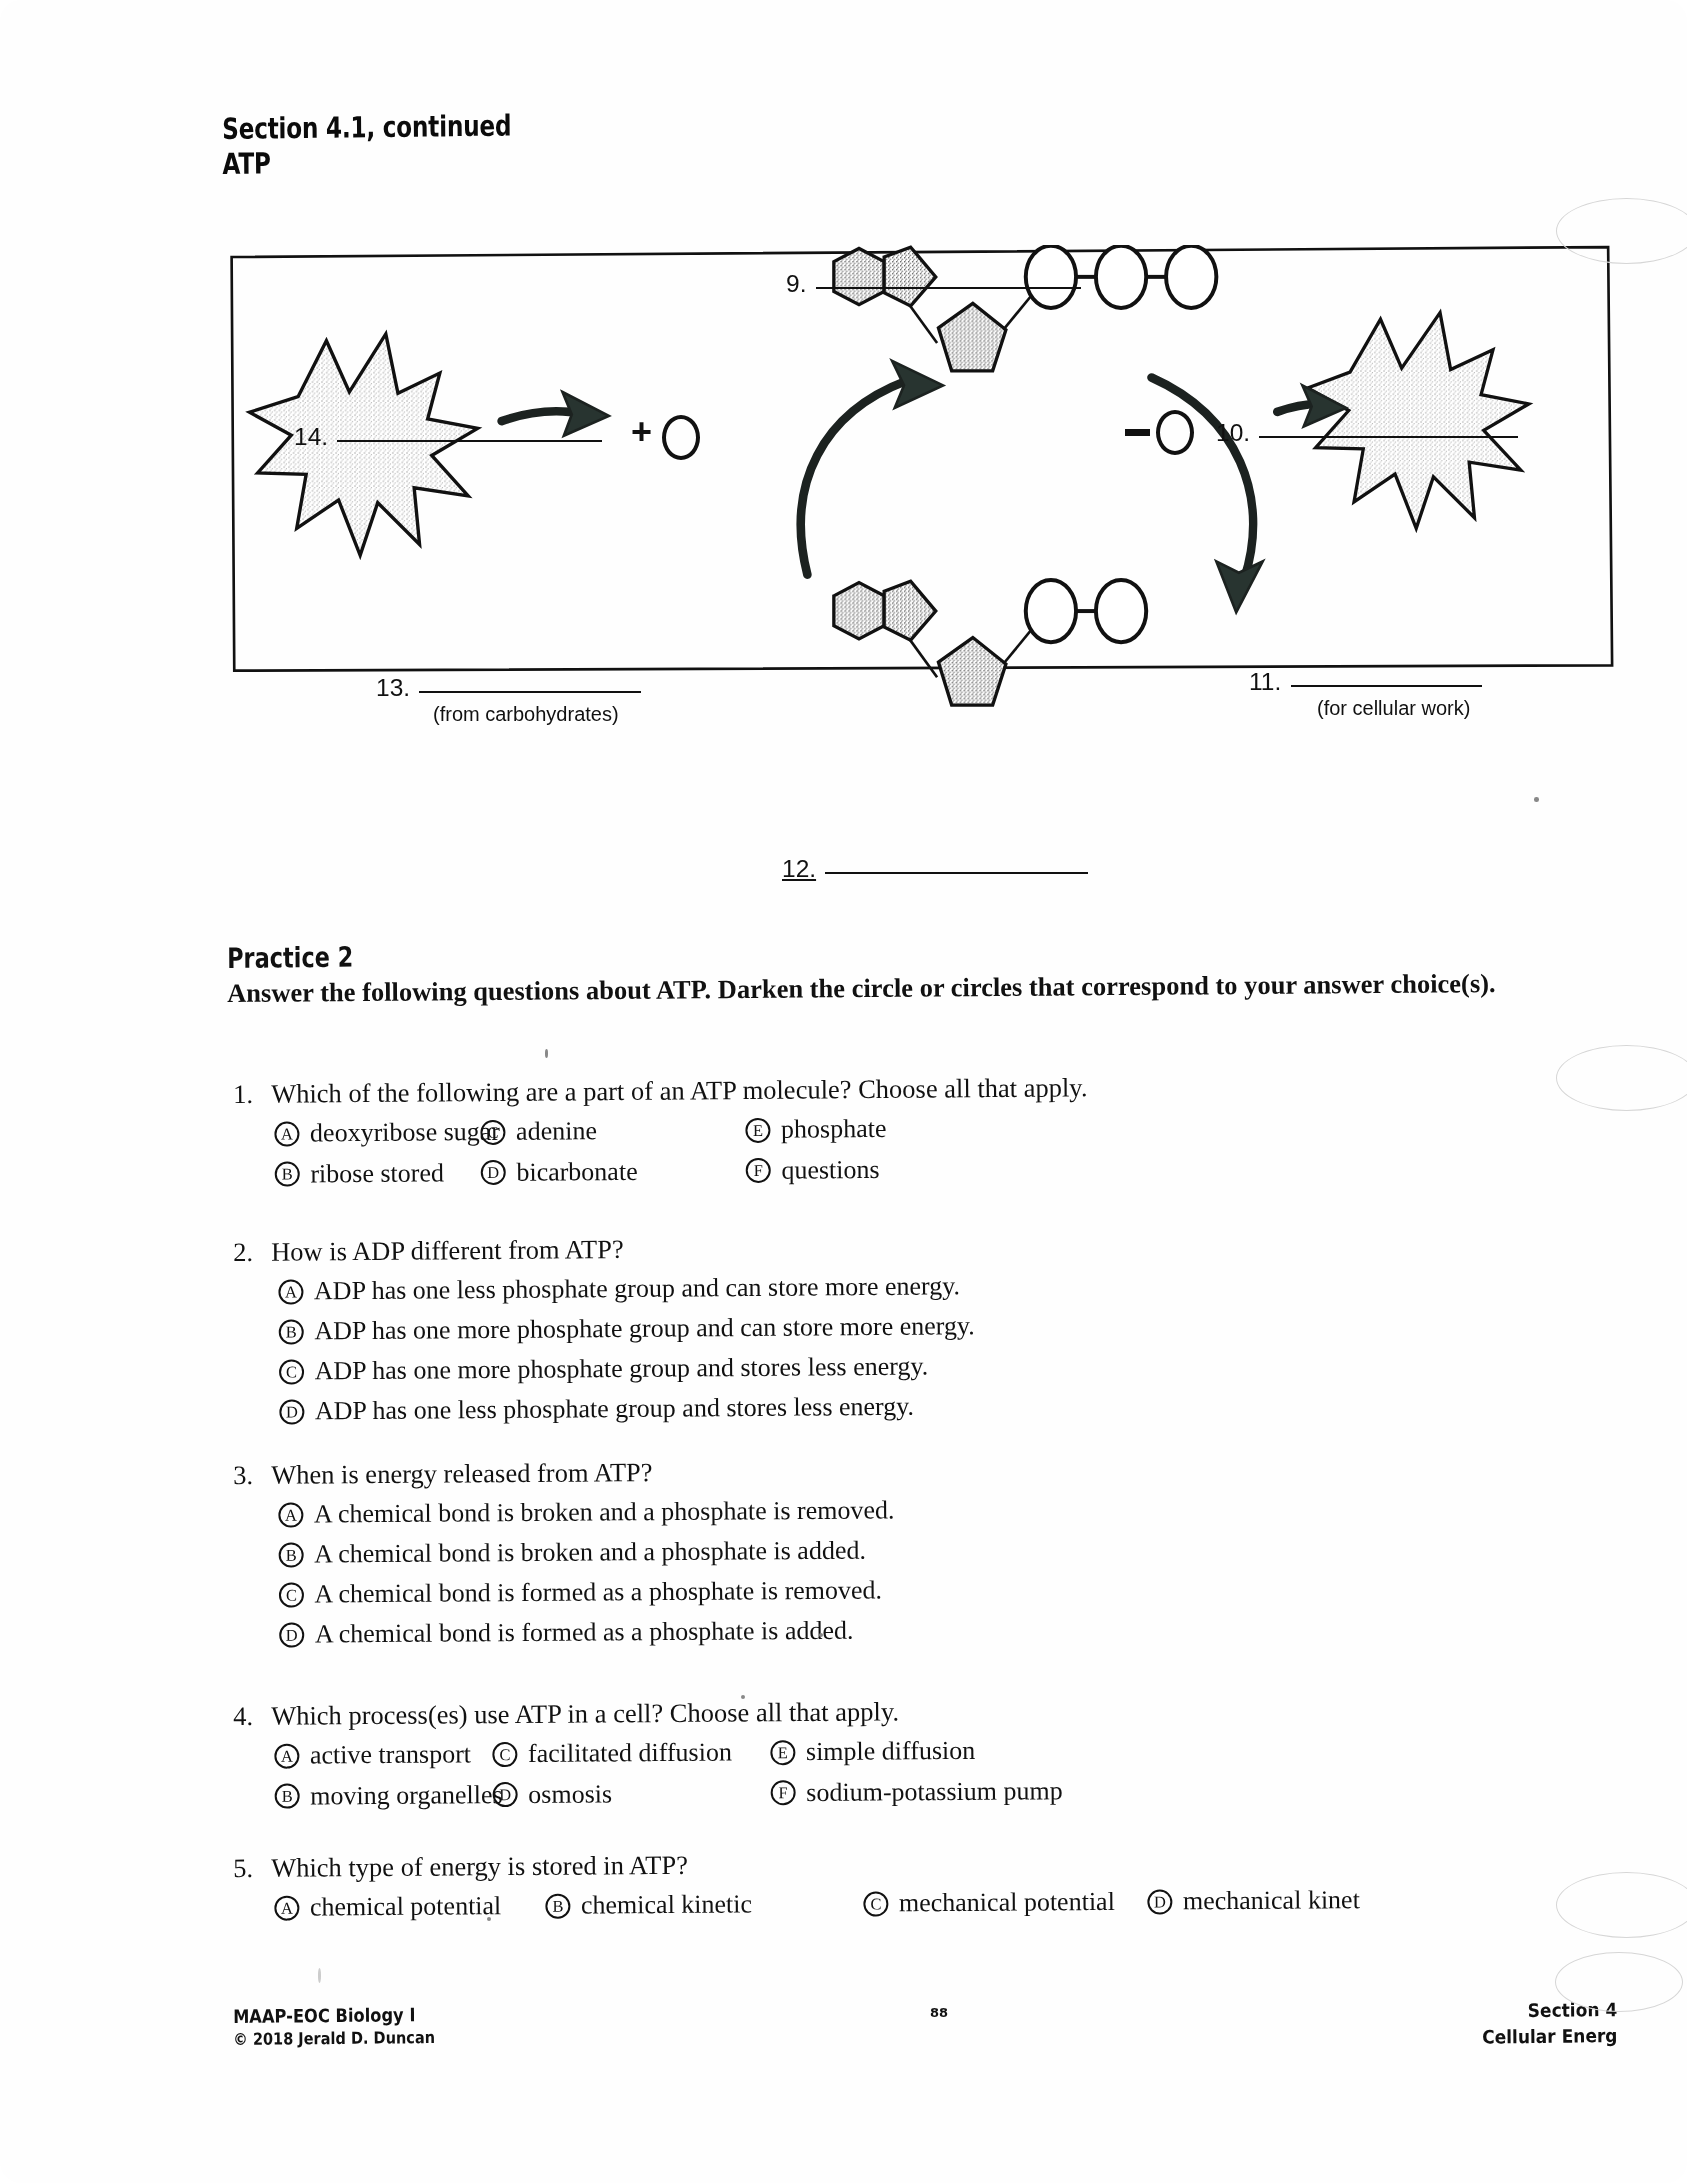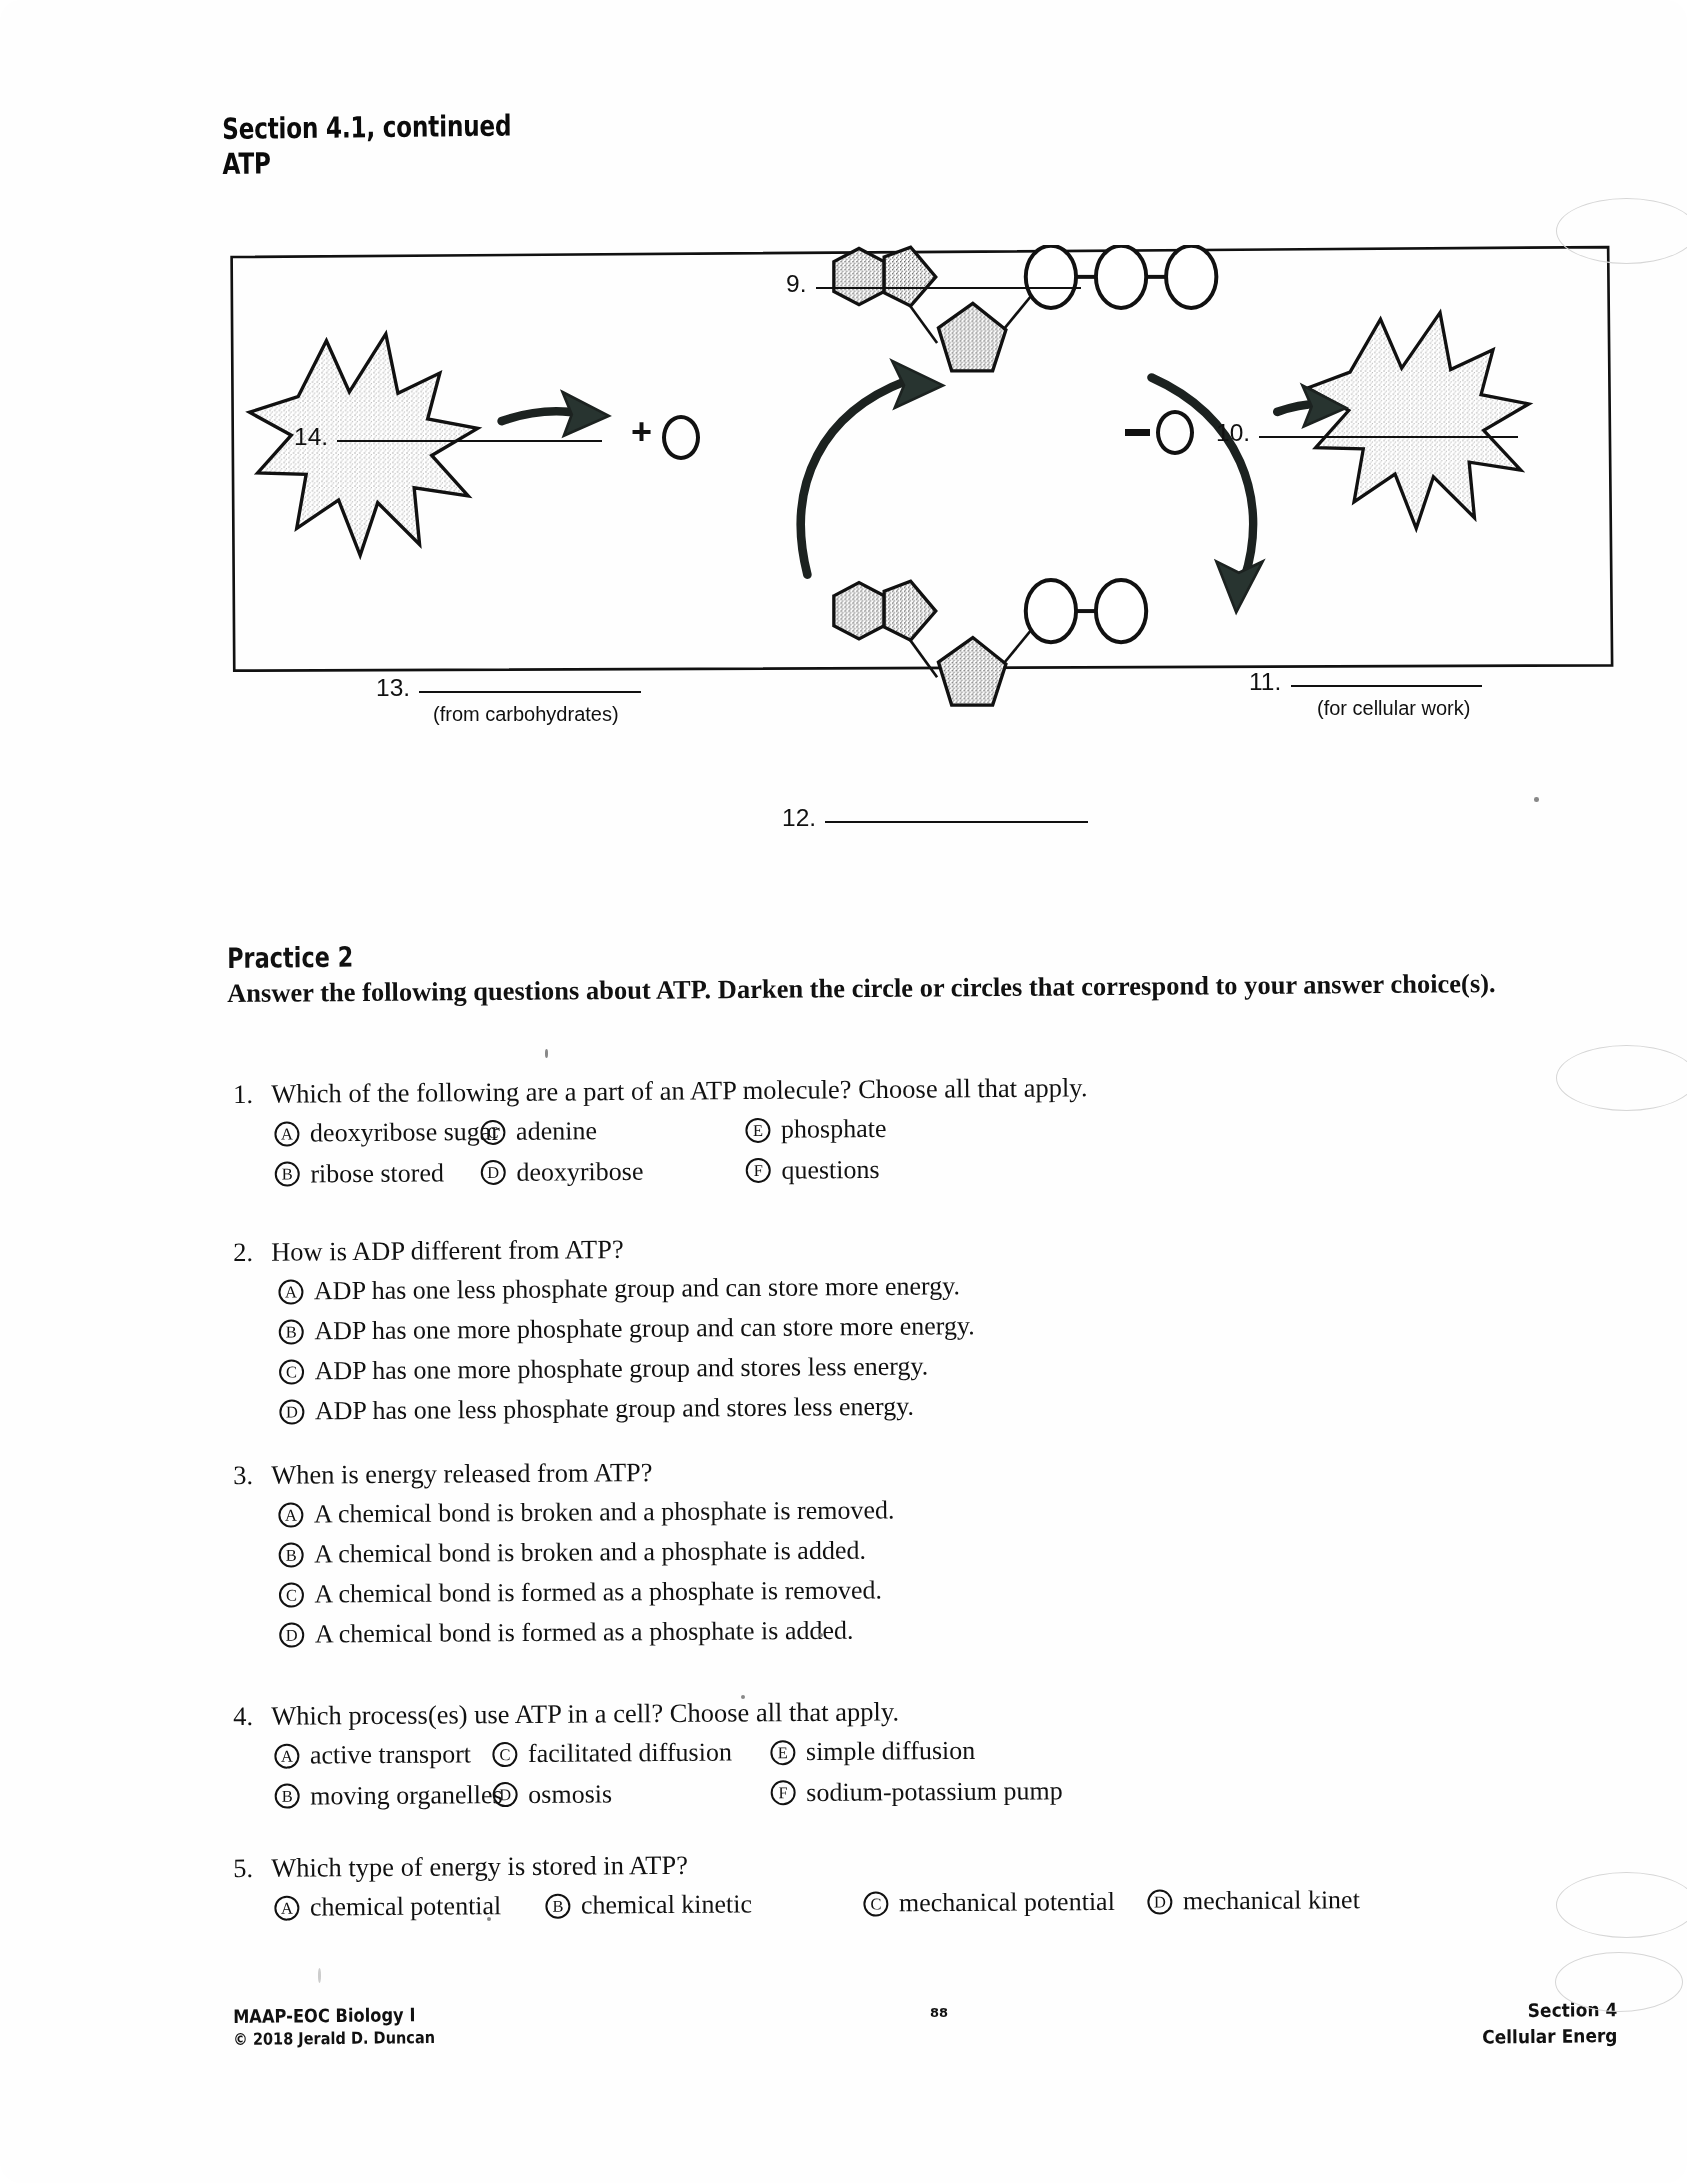--- a/index.html
+++ b/index.html
@@ -310,21 +310,21 @@
   <div class="blank" style="left:376px; top:674px;">
     <span class="num">13.</span><span class="rule" style="width:222px;"></span>
   </div>
   <div class="subnote" style="left:433px; top:703px;">(from carbohydrates)</div>
 
   <div class="blank" style="left:1249px; top:668px;">
     <span class="num">11.</span><span class="rule" style="width:191px;"></span>
   </div>
   <div class="subnote" style="left:1317px; top:697px;">(for cellular work)</div>
 
-  <div class="blank" style="left:782px; top:804px;">
+  <div class="blank" style="left:782px; top:855px;text-decoration:underline;">
     <span class="num">12.</span><span class="rule" style="width:263px;"></span>
   </div>
 
   <div class="practice-title">Practice 2</div>
   <div class="practice-sub">Answer the following questions about ATP. Darken the circle or circles that correspond to your answer choice(s).</div>
 
   <div class="q" style="top:1078px; transform: rotate(-0.45deg);">
     <div class="q-head">
       <span class="q-num">1.</span>
       <span class="q-text">Which of the following are a part of an ATP molecule? Choose all that apply.</span>
@@ -341,21 +341,21 @@
       <div class="opt">
           <span class="bub">E</span>
           <span class="opt-label">phosphate</span>
         </div>
       <div class="opt">
           <span class="bub">B</span>
           <span class="opt-label">ribose stored</span>
         </div>
       <div class="opt">
           <span class="bub">D</span>
-          <span class="opt-label">deoxyribose</span>
+          <span class="opt-label">bicarbonate</span>
         </div>
       <div class="opt">
           <span class="bub">F</span>
           <span class="opt-label">questions</span>
         </div>
     </div>
   </div>
 
   <div class="q" style="top:1236px; transform: rotate(-0.45deg);">
     <div class="q-head">

